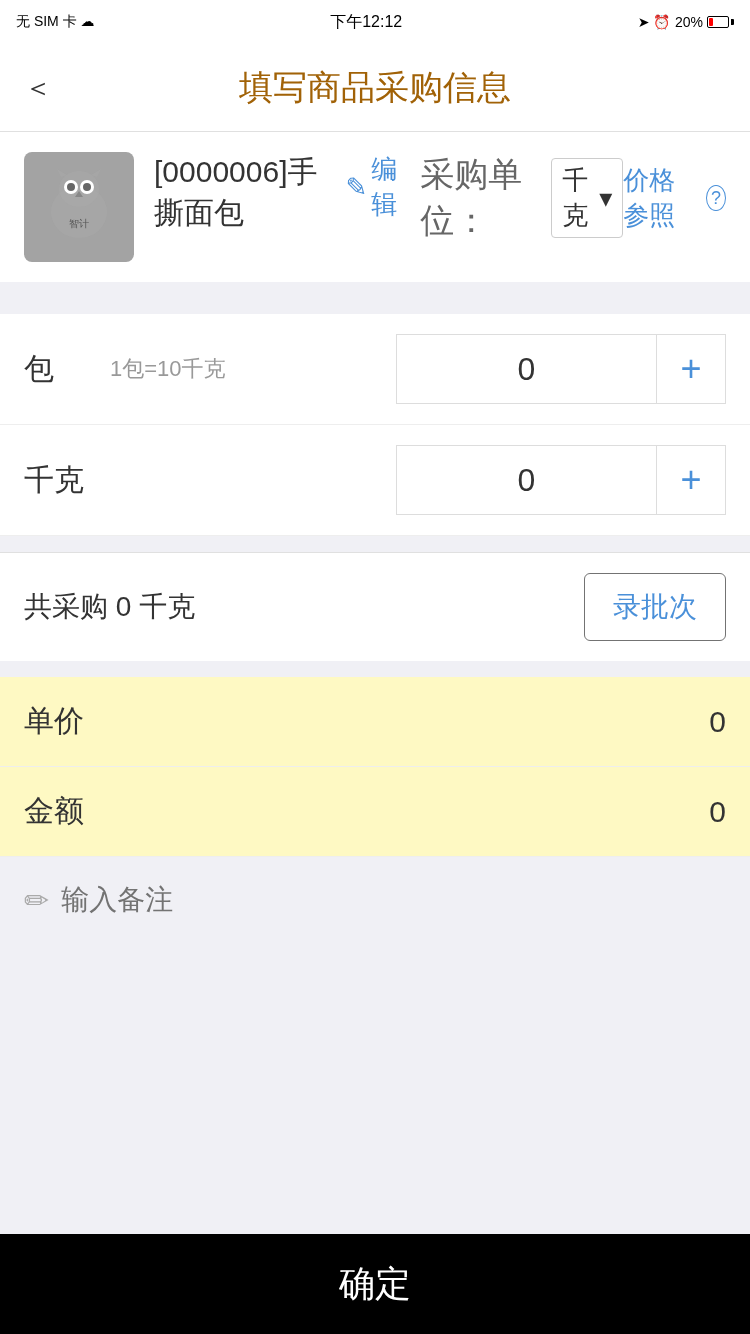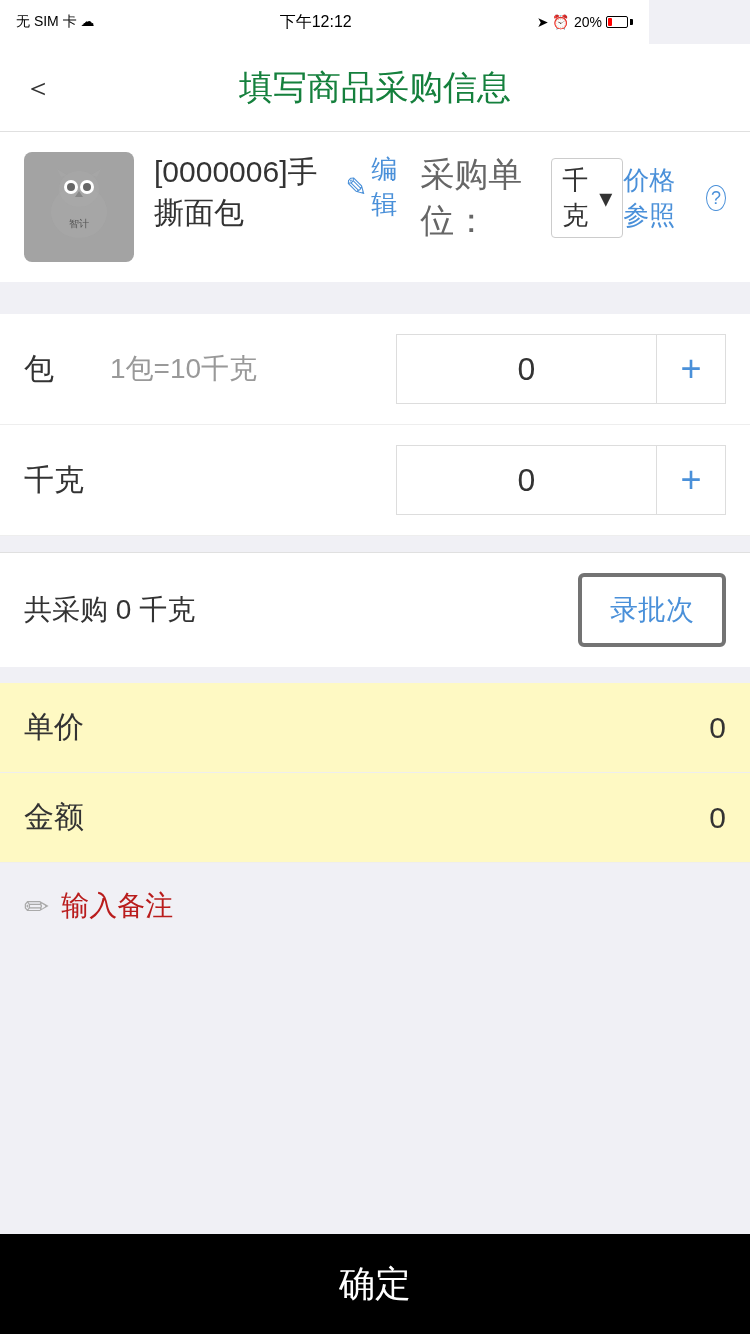--- a/index.html
+++ b/index.html
@@ -8,21 +8,21 @@
       width: 750px;
       min-height: 1334px;
       font-family: -apple-system, "PingFang SC", "Helvetica Neue", sans-serif;
       background: #f0f0f5;
       font-size: 28px;
       color: #333;
     }
 
     
     .status-bar {
-      width: 649px;
+      width: 750px;
       height: 44px;
       background: #fff;
       display: flex;
       align-items: center;
       justify-content: space-between;
       padding: 0 16px;
       font-size: 14px;
       color: #000;
     }
     .status-left { display: flex; align-items: center; gap: 6px; font-size: 14px; }
@@ -68,21 +68,21 @@
     .nav-back {
       position: absolute;
       left: 24px;
       font-size: 28px;
       color: #333;
       cursor: pointer;
     }
     .nav-title {
       font-size: 34px;
       font-weight: 500;
-      color: #15803d;
+      color: #a16207;
     }
 
     
     .product-card {
       background: #fff;
       padding: 20px 24px;
       display: flex;
       align-items: flex-start;
       gap: 20px;
       margin-bottom: 16px;
@@ -156,21 +156,21 @@
       padding: 20px 24px;
       border-bottom: 1px solid #eee;
       background: #fff;
     }
     .input-label {
       font-size: 30px;
       color: #333;
       min-width: 80px;
     }
     .input-sublabel {
-      font-size: 28px;
+      font-size: 22px;
       color: #999;
       margin-left: 6px;
     }
     .input-spacer { flex: 1; }
     .qty-input {
       width: 260px;
       height: 70px;
       border: 1px solid #ddd;
       border-right: none;
       text-align: center;
@@ -199,21 +199,21 @@
       background: #fff;
       border-top: 1px solid #e0e0e0;
       margin-top: 16px;
     }
     .summary-text {
       font-size: 28px;
       color: #333;
       flex: 1;
     }
     .batch-btn {
-      border: 4px solid #737373;
+      border: 1px solid #737373;
       color: #4a90d9;
       background: #fff;
       border-radius: 6px;
       padding: 14px 28px;
       font-size: 28px;
       cursor: pointer;
     }
 
     .divider-section {
       height: 16px;
@@ -243,21 +243,21 @@
       background: #f0f0f5;
       padding: 24px 24px;
       display: flex;
       align-items: center;
       gap: 12px;
       min-height: 80px;
       margin-top: 0;
     }
     .notes-text {
       font-size: 28px;
-      color: #b91c1c;
+      color: #737373;
     }
 
     
     .empty-area {
       background: #f0f0f5;
       flex: 1;
       min-height: 280px;
     }
 
     

